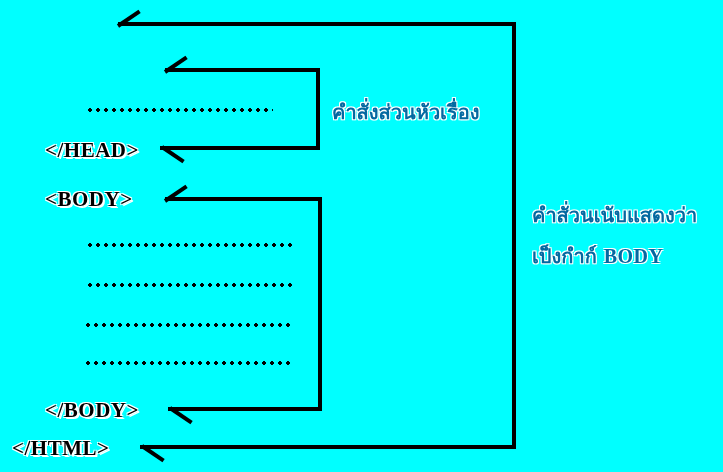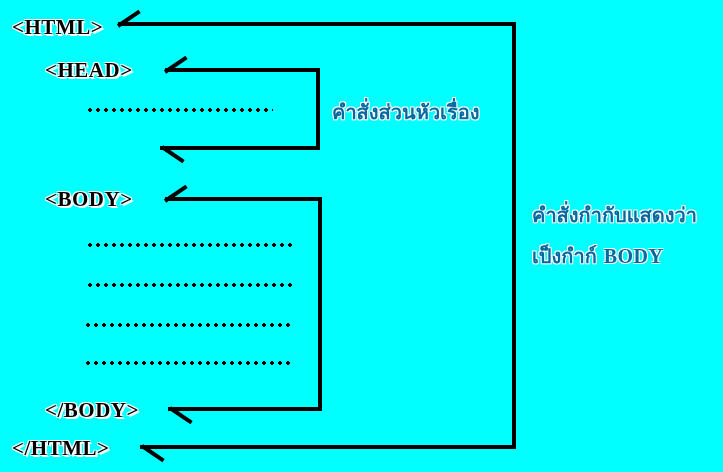--- a/index.html
+++ b/index.html
@@ -102,40 +102,39 @@
   <div class="hline" style="left:160px; top:146px; width:160px;"></div>
   <div class="arrow up" style="left:165px; top:70px;"></div>
   <div class="arrow down" style="left:162px; top:145px;"></div>
 
   <div class="hline" style="left:165px; top:197px; width:157px;"></div>
   <div class="vline" style="left:318px; top:197px; height:214px;"></div>
   <div class="hline" style="left:168px; top:407px; width:154px;"></div>
   <div class="arrow up" style="left:165px; top:199px;"></div>
   <div class="arrow down" style="left:170px; top:406px;"></div>
 
-  <div class="tag" style="left:12px; top:15px;">&lt;HTML&gt;</div>
 
-  <div class="tag" style="left:45px; top:58px;">&lt;HEAD&gt;</div>
 
+  <div class="tag" style="left:45px; top:138px;">&lt;/HEAD&gt;</div>
 
   <div class="tag" style="left:45px; top:187px;">&lt;BODY&gt;</div>
 
   <div class="tag" style="left:45px; top:398px;">&lt;/BODY&gt;</div>
 
   <div class="tag" style="left:12px; top:436px;">&lt;/HTML&gt;</div>
 
   <div class="dots" style="left:88px; top:108px; width:185px;"></div>
 
   <div class="dots" style="left:88px; top:243px; width:208px;"></div>
   <div class="dots" style="left:88px; top:283px; width:208px;"></div>
   <div class="dots" style="left:86px; top:323px; width:208px;"></div>
   <div class="dots" style="left:86px; top:361px; width:208px;"></div>
 
   <div class="thai" style="left:332px; top:96px;">คำสั่งส่วนหัวเรื่อง</div>
 
 
-  <div class="thai" style="left:532px; top:199px;">คำสั่งกำกับแสดงว่า</div>
+  <div class="thai" style="left:532px; top:199px;">คำสั่วนเนับแสดงว่า</div>
 
   <div class="thai" style="left:532px; top:240px;">
     <span>เป็งกำก์ </span><span class="latin">BODY</span>
   </div>
 
 </div>
 
 </body></html>

